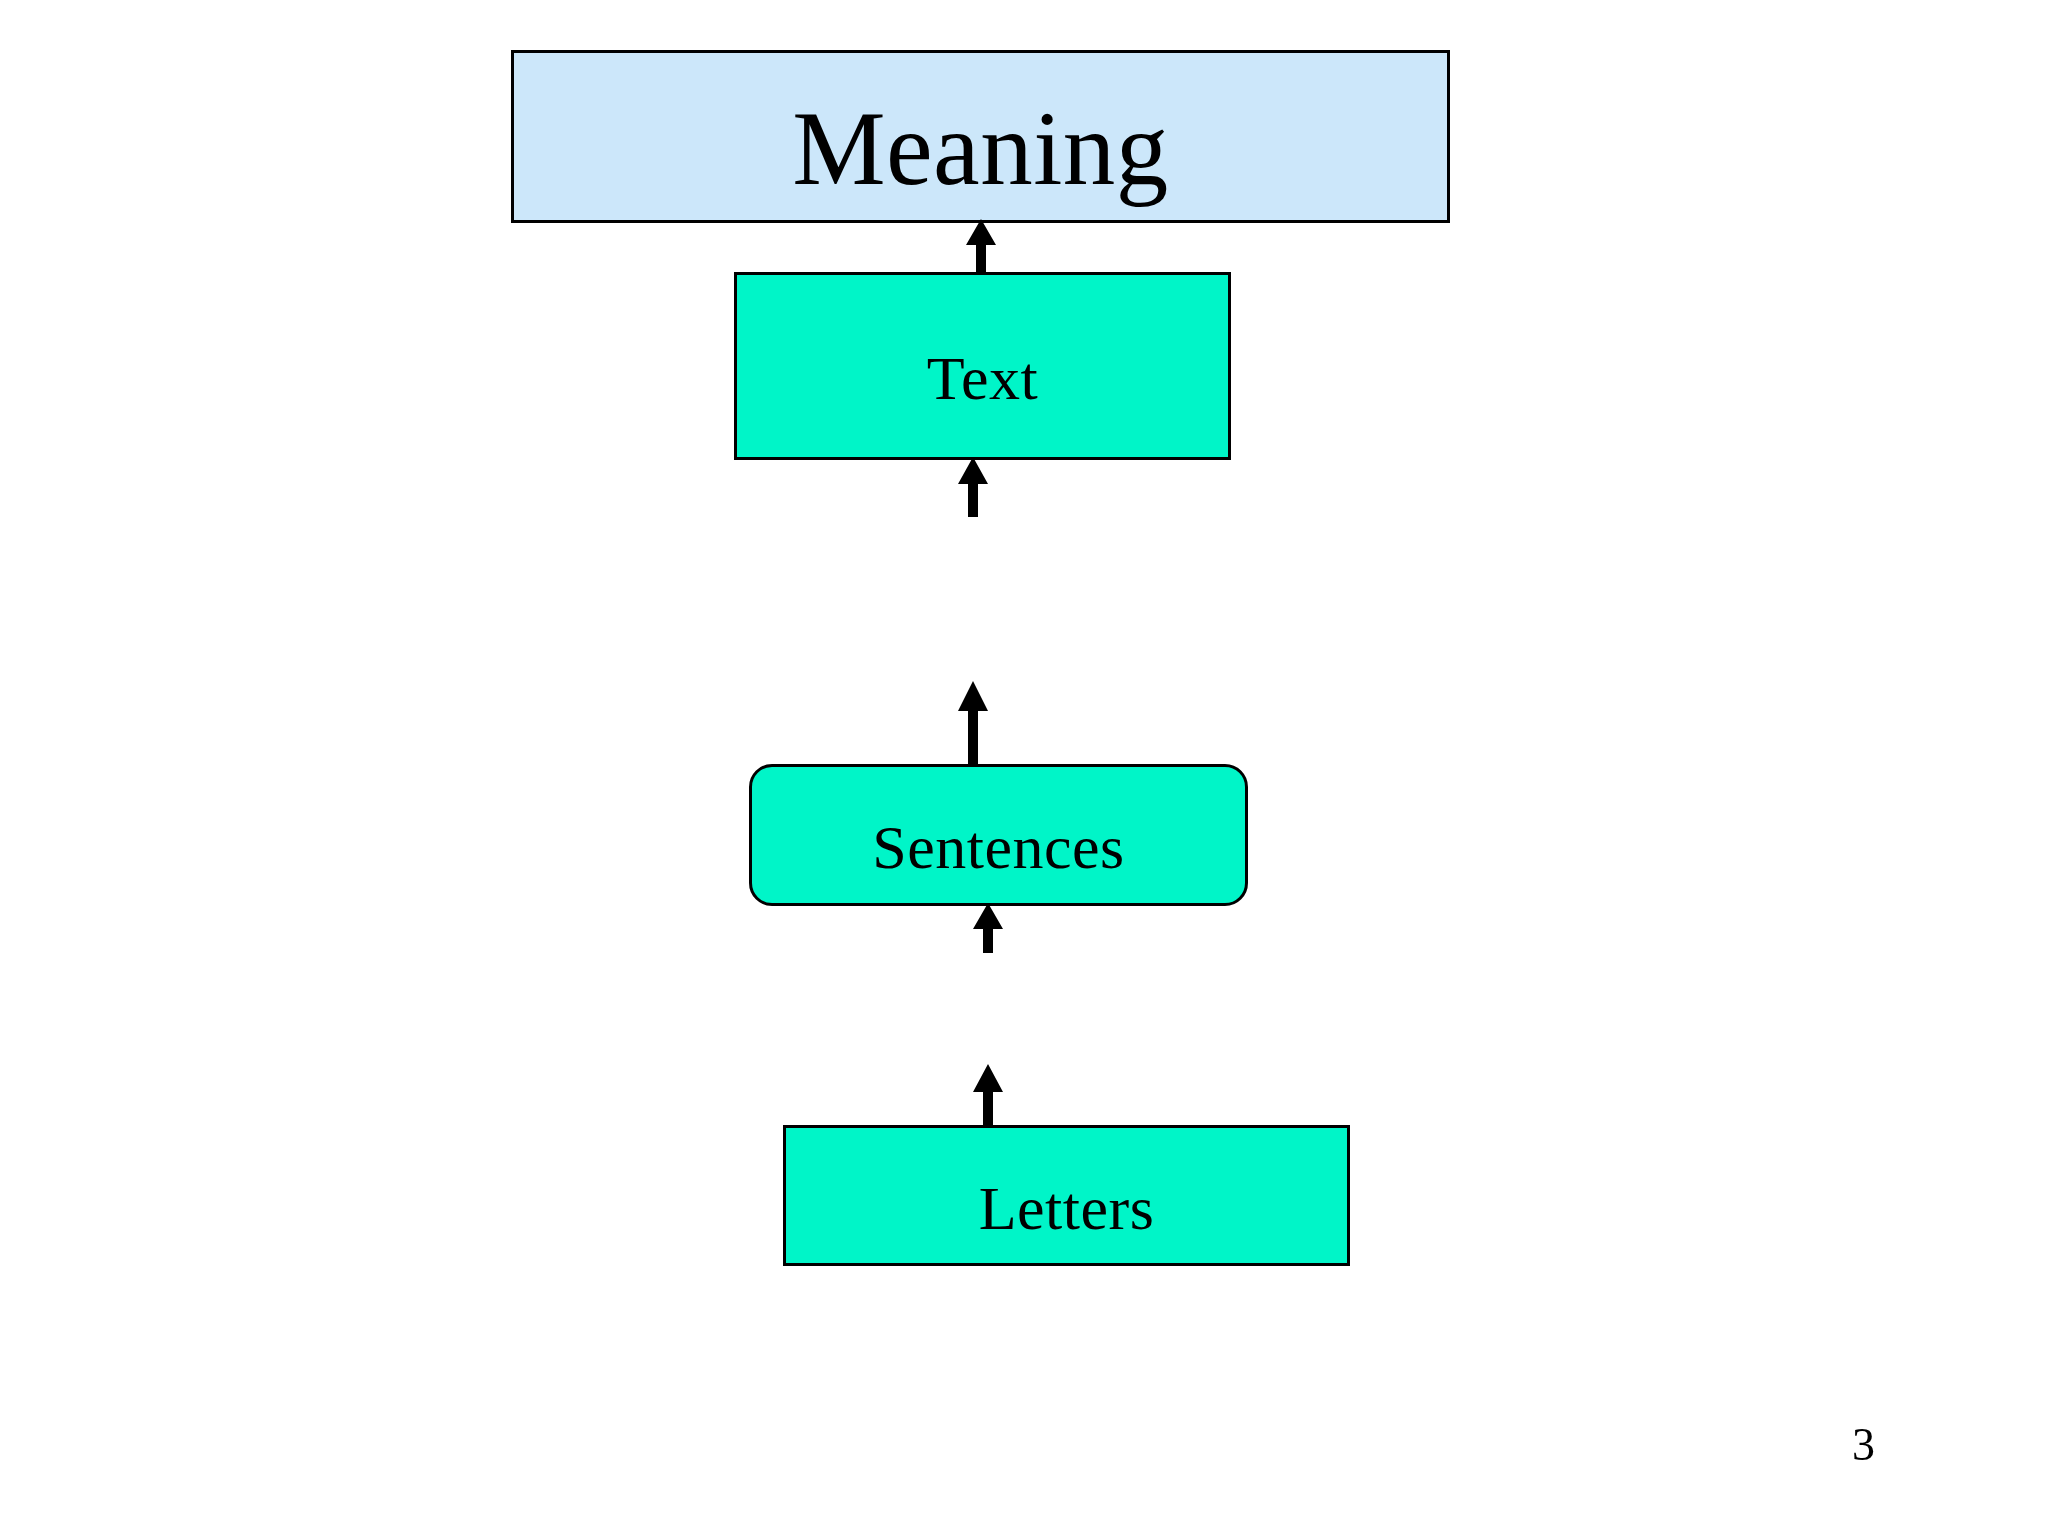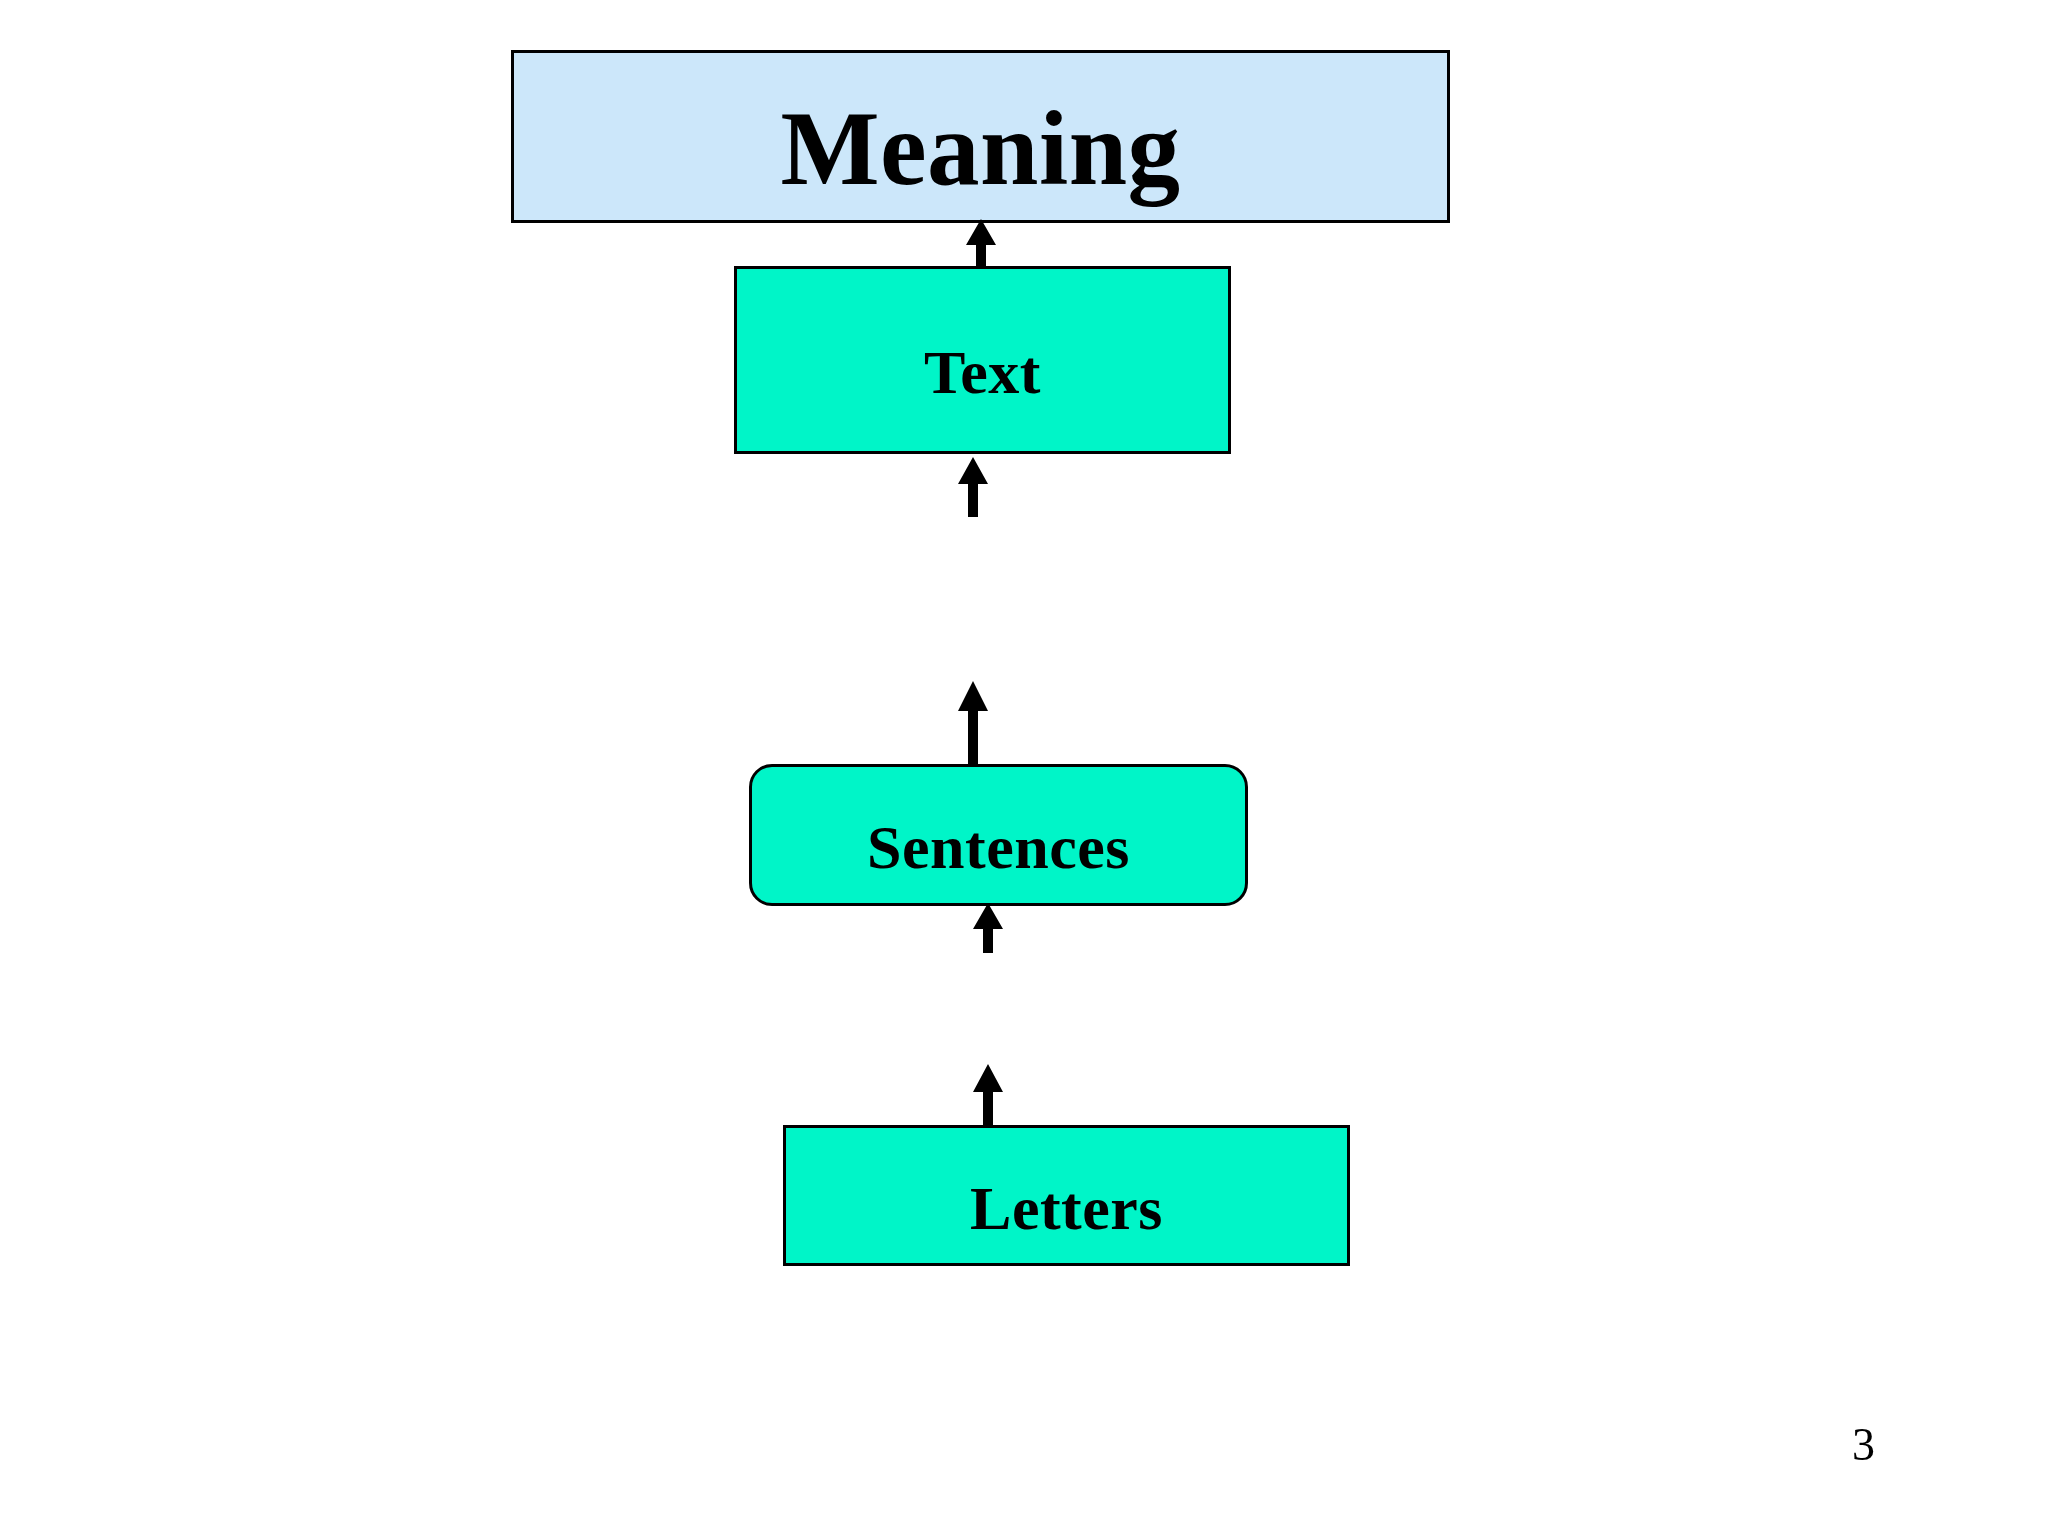--- a/index.html
+++ b/index.html
@@ -25,21 +25,21 @@
     border: 3px solid #000000;
     display: flex;
     align-items: center;
     justify-content: center;
     text-align: center;
     line-height: 1;
     white-space: nowrap;
   }
   .flow-box .box-label {
     display: block;
-    font-weight: 700;
+    font-weight: 400;
     letter-spacing: 0.5px;
     margin-top: 24px;
   }
 
   
   #box-meaning {
     left: 511px;
     top: 50px;
     width: 939px;
     height: 173px;
@@ -47,21 +47,21 @@
     border-width: 3px;
   }
   #box-meaning .box-label {
     font-size: 105px;
   }
 
   
   .flow-box.cyan {
     background: #00f5c8;
   }
-  #box-text       { left: 734px; top: 266px;  width: 497px; height: 188px; }
+  #box-text       { left: 734px; top: 272px;  width: 497px; height: 188px; }
   #box-paragraphs { left: 749px; top: 512px;  width: 499px; height: 171px; }
   #box-sentences  { left: 749px; top: 764px;  width: 499px; height: 142px; border-radius: 23px; }
   #box-words      { left: 767px; top: 948px;  width: 481px; height: 120px; }
   #box-letters    { left: 783px; top: 1125px; width: 567px; height: 141px; text-align: center; }
 
   #box-text .box-label,
   #box-paragraphs .box-label,
   #box-sentences .box-label,
   #box-words .box-label,
   #box-letters .box-label {

